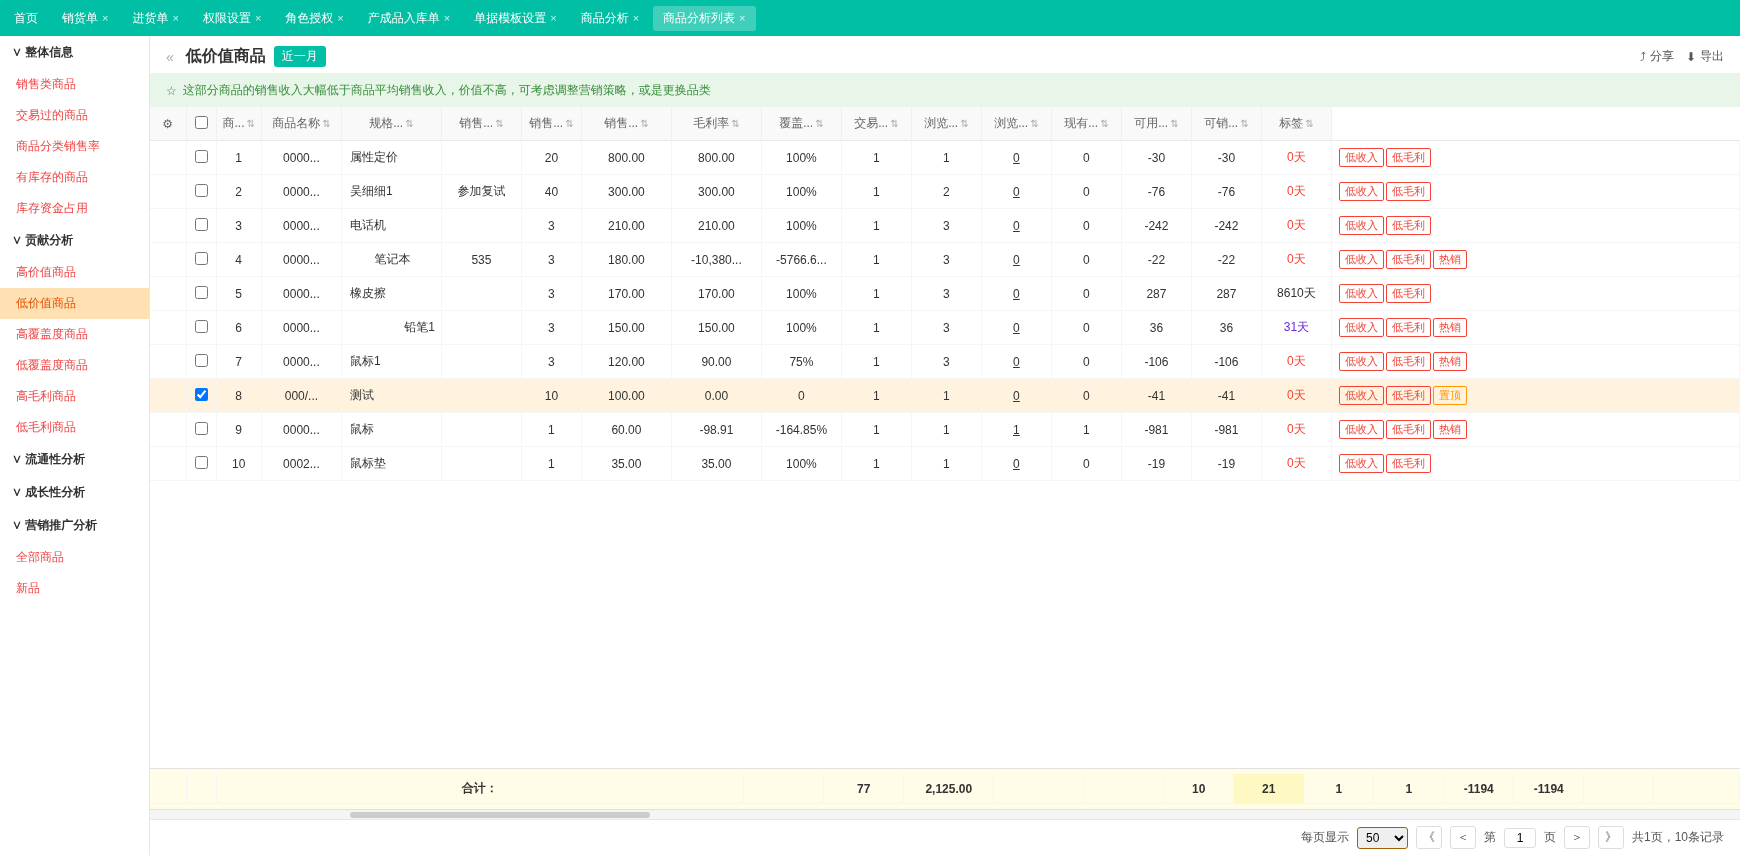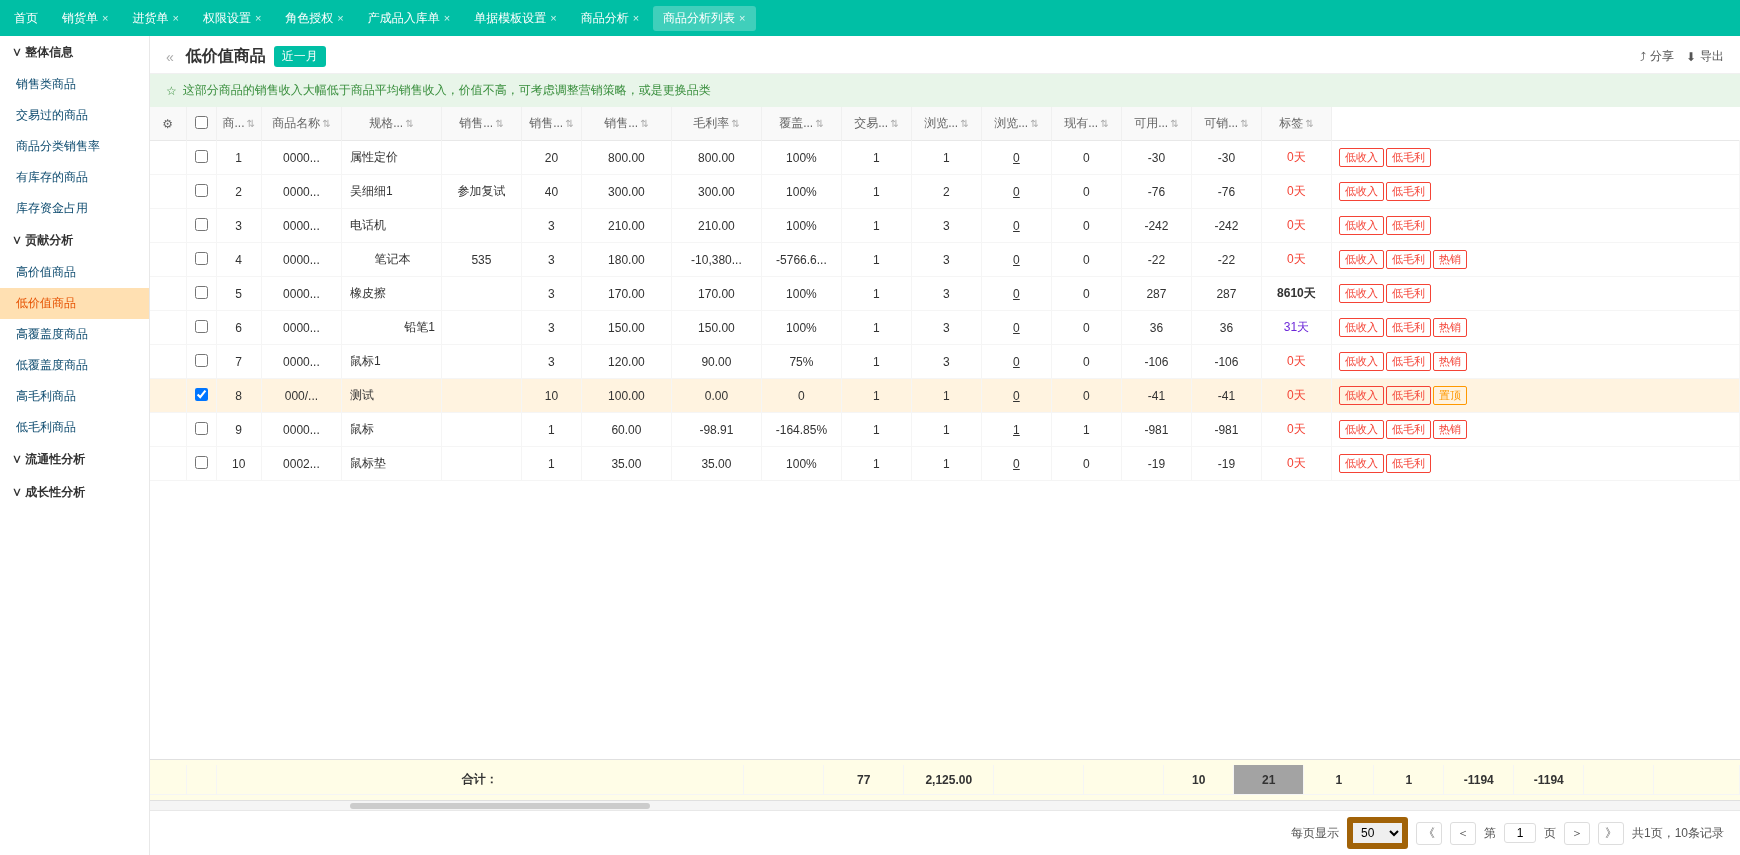--- a/index.html
+++ b/index.html
@@ -43,21 +43,21 @@
       padding: 8px 12px;
       color: #333;
       font-weight: bold;
       font-size: 12px;
       display: flex;
       align-items: center;
       gap: 4px;
     }
     .sidebar-item {
       padding: 7px 16px;
-      color: #0c4a6e;
+      color: #ef4444;
       cursor: pointer;
       font-size: 12px;
     }
     .sidebar-item.active { background: #ffe0b2; color: #e65100; }
     
     
     .main {
       flex: 1;
       display: flex;
       flex-direction: column;
@@ -184,21 +184,21 @@
       border-top: 1px solid #e8e8e8;
       padding: 6px 16px;
       display: flex;
       align-items: center;
       justify-content: flex-end;
       gap: 8px;
       font-size: 12px;
       color: #555;
     }
     .page-size-select {
-      border: 6px solid #a16207;
+      border: 1px solid #a16207;
       border-radius: 3px;
       padding: 2px 4px;
       font-size: 12px;
     }
     .pag-btn {
       border: 1px solid #ddd;
       background: #fff;
       border-radius: 3px;
       padding: 2px 6px;
       cursor: pointer;
@@ -291,20 +291,27 @@
     </div>
     <div>
       <div class="sidebar-group-title">
         <span>∨ 流通性分析</span>
       </div>
     </div>
     <div>
       <div class="sidebar-group-title">
         <span>∨ 成长性分析</span>
       </div>
+    </div>
+    <div>
+      <div class="sidebar-group-title">
+        <span>∨ 营销推广分析</span>
+      </div>
+      <div class="sidebar-item">全部商品</div>
+      <div class="sidebar-item">新品</div>
     </div>
   </div>
 
   <div class="main">
 
     <div class="page-header">
       <span class="collapse-icon">«</span>
       <span class="page-title">低价值商品</span>
       <span class="period-badge">近一月</span>
       <div class="header-actions">
@@ -513,21 +520,21 @@
       <td style="width:60px;">3</td>
       <td style="width:90px;">170.00</td>
       <td style="width:90px;">170.00</td>
       <td style="width:80px;">100%</td>
       <td style="width:70px;">1</td>
       <td style="width:70px;">3</td>
       <td style="width:70px;"><span class="underline">0</span></td>
       <td style="width:70px;">0</td>
       <td style="width:70px;">287</td>
       <td style="width:70px;">287</td>
-      <td style="width:70px; color:#333;font-weight:bold;">8610天</td>
+      <td style="width:70px; color:#333;">8610天</td>
       <td style="min-width:120px; text-align:left;"><span class="tag tag-red">低收入</span><span class="tag tag-red">低毛利</span></td>
     </tr>
             <tr>
       <td style="width:36px;"></td>
       <td style="width:30px;"><input type="checkbox" style=""></td>
       <td style="width:36px;">6</td>
       <td style="width:80px;">0000...</td>
       <td style="width:100px; text-align:right; padding-left:8px;">铅笔1</td>
       <td style="width:80px;"></td>
       <td style="width:60px;">3</td>
@@ -633,21 +640,21 @@
             <tr>
           <td style="width:36px; padding:6px; text-align:center; background:#fffde7;"></td>
           <td style="width:30px; background:#fffde7;"></td>
           <td style="width:80px; background:#fffde7; font-weight:bold; font-size:12px; color:#333; padding:6px;" colspan="2">合计：</td>
           <td style="width:80px; background:#fffde7;"></td>
           <td style="width:80px; background:#fffde7; text-align:center; font-weight:bold; font-size:12px; color:#333;">77</td>
           <td style="width:90px; background:#fffde7; text-align:center; font-weight:bold; font-size:12px; color:#333;">2,125.00</td>
           <td style="width:90px; background:#fffde7;"></td>
           <td style="width:80px; background:#fffde7;"></td>
           <td style="width:70px; background:#fffde7; text-align:center; font-weight:bold; font-size:12px; color:#333;">10</td>
-          <td style="width:70px; background:#a3a3a3; text-align:center; font-weight:bold; font-size:12px; color:#333;">21</td>
+          <td style="width:70px; background:#fef9c3; text-align:center; font-weight:bold; font-size:12px; color:#333;">21</td>
           <td style="width:70px; background:#fffde7; text-align:center; font-weight:bold; font-size:12px; color:#333;">1</td>
           <td style="width:70px; background:#fffde7; text-align:center; font-weight:bold; font-size:12px; color:#333;">1</td>
           <td style="width:70px; background:#fffde7; text-align:center; font-weight:bold; font-size:12px; color:#333;">-1194</td>
           <td style="width:70px; background:#fffde7; text-align:center; font-weight:bold; font-size:12px; color:#333;">-1194</td>
           <td style="width:70px; background:#fffde7;"></td>
           <td style="background:#fffde7; flex:1;"></td>
         </tr>
       </tbody>
         </table>
     </div>

